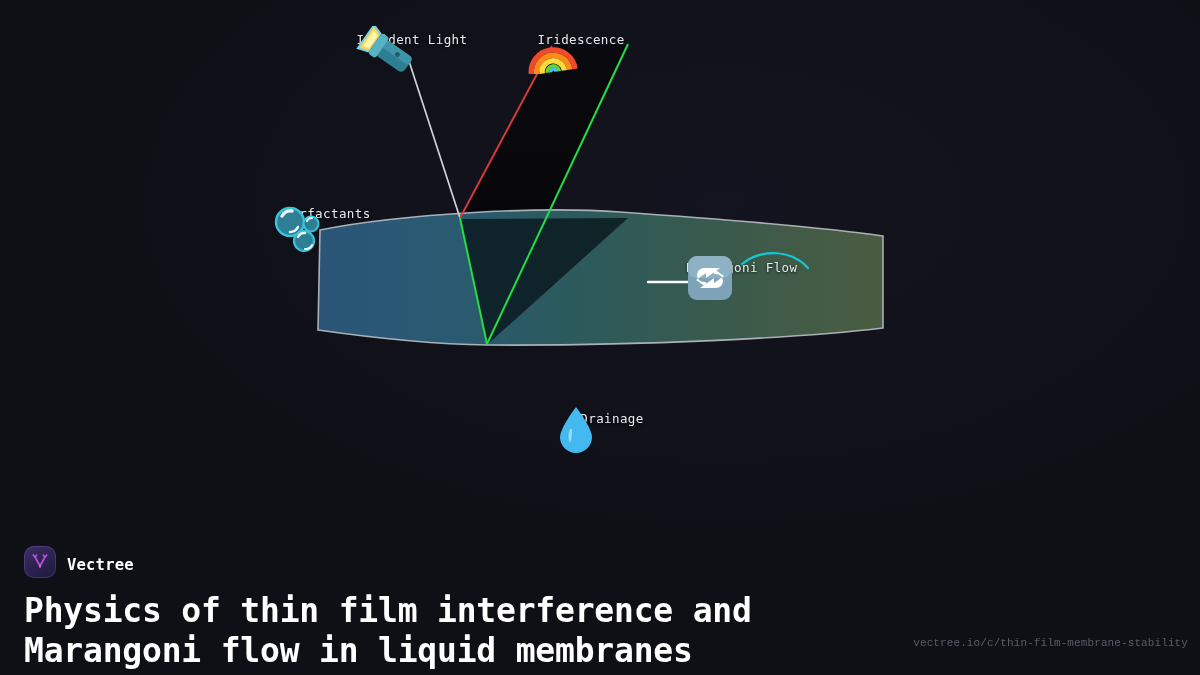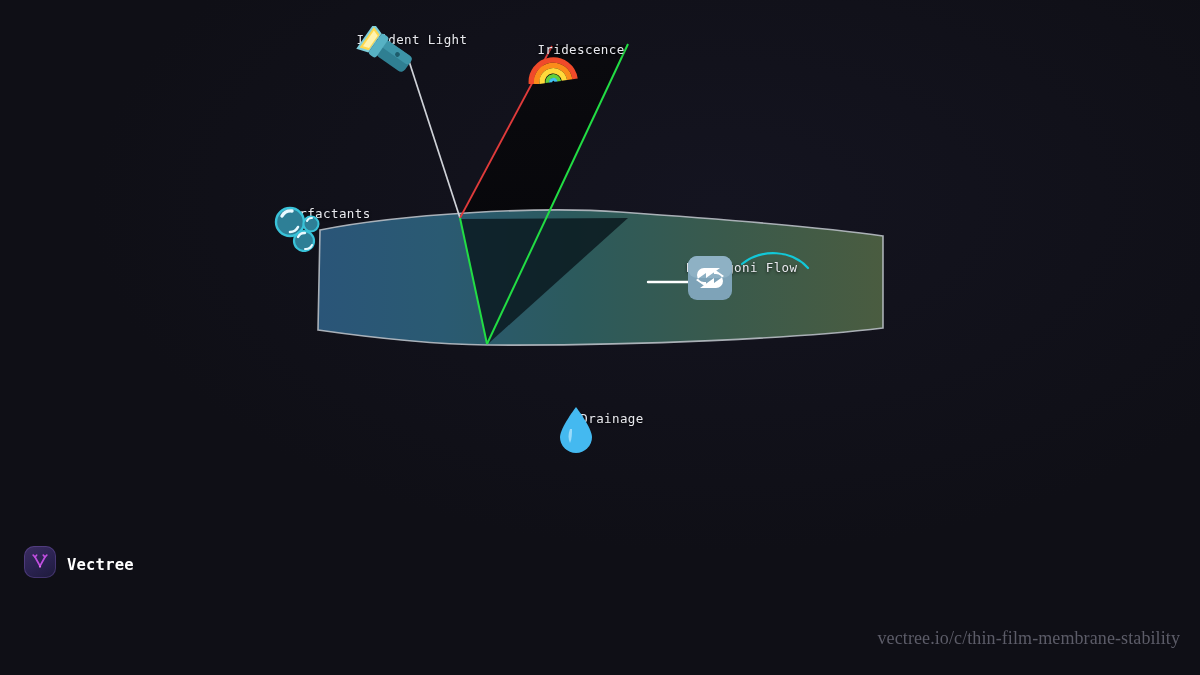--- a/index.html
+++ b/index.html
@@ -62,23 +62,23 @@
     margin-top:6px;
   }
   #title {
     margin-top:13px;
     font-family:"DejaVu Sans Mono", monospace;
     font-size:33px; font-weight:bold; line-height:1.22;
     color:#ffffff; letter-spacing:-0.2px;
     max-width:840px;
   }
   #urlline {
-    position:absolute; right:20px; bottom:26px;
-    font-family:Liberation Serif, serif;
-    font-size:18px; color:#5c5c68; letter-spacing:.1px;
+    position:absolute; right:12px; bottom:26px;
+    font-family:Liberation Mono, monospace;
+    font-size:11px; color:#5c5c68; letter-spacing:.1px;
   }
 </style>
 </head>
 <body>
 
 <div id="root">
 
   <div id="stage">
     <svg width="1200" height="520" viewBox="0 0 1200 520">
       <defs>
@@ -128,21 +128,21 @@
           <rect x="16" y="13" width="9" height="25" rx="3" fill="#57b2c4"></rect>
           <path d="M4 10 L16 14 L16 37 L4 41 Z" fill="#7fd0dc"></path>
           <path d="M6 13 L15 16 L15 35 L6 38 Z" fill="#ffd84d"></path>
           <path d="M8 16 L14 18 L14 33 L8 35 Z" fill="#fff3b0"></path>
           <circle cx="41" cy="22" r="2.4" fill="#1d5c6b"></circle>
         </g>
       </svg>
       <span class="cap">Incident Light</span>
     </div>
 
-    <div class="marker" style="left:525px; top:36px; width:112px;">
+    <div class="marker" style="left:525px; top:26px; width:112px;">
       <svg class="glyph" width="56" height="48" viewBox="0 0 56 48">
         <g transform="rotate(-8 28 44)" fill="none" stroke-linecap="butt">
           <path d="M6 46 A22 22 0 0 1 50 46" stroke="#f04a2a" stroke-width="5.4"></path>
           <path d="M11.4 46 A16.6 16.6 0 0 1 44.6 46" stroke="#fb8c1a" stroke-width="5.4"></path>
           <path d="M16.8 46 A11.2 11.2 0 0 1 39.2 46" stroke="#ffd93b" stroke-width="5.4"></path>
           <path d="M22.2 46 A5.8 5.8 0 0 1 33.8 46" stroke="#62cf3c" stroke-width="4.2"></path>
           <path d="M25.4 46 A2.6 2.6 0 0 1 30.6 46" stroke="#3fc3f0" stroke-width="3"></path>
         </g>
       </svg>
       <span class="cap">Iridescence</span>
@@ -191,17 +191,18 @@
             <path d="M5 5 L10 14 L15 5"></path>
             <path d="M5 5 L3.2 3.2 M5 5 L6.6 3.2"></path>
             <path d="M15 5 L13.3 3.2 M15 5 L16.8 3.2"></path>
           </g>
           <circle cx="10" cy="14.6" r="1.1" fill="#e06ff0"></circle>
         </svg>
       </div>
       <span id="brandname">Vectree</span>
     </div>
 
+    <div id="title">Physics of thin film interference and Marangoni flow in liquid membranes</div>
 
     <div id="urlline">vectree.io/c/thin-film-membrane-stability</div>
   </div>
 
 </div>
 
 </body></html>

